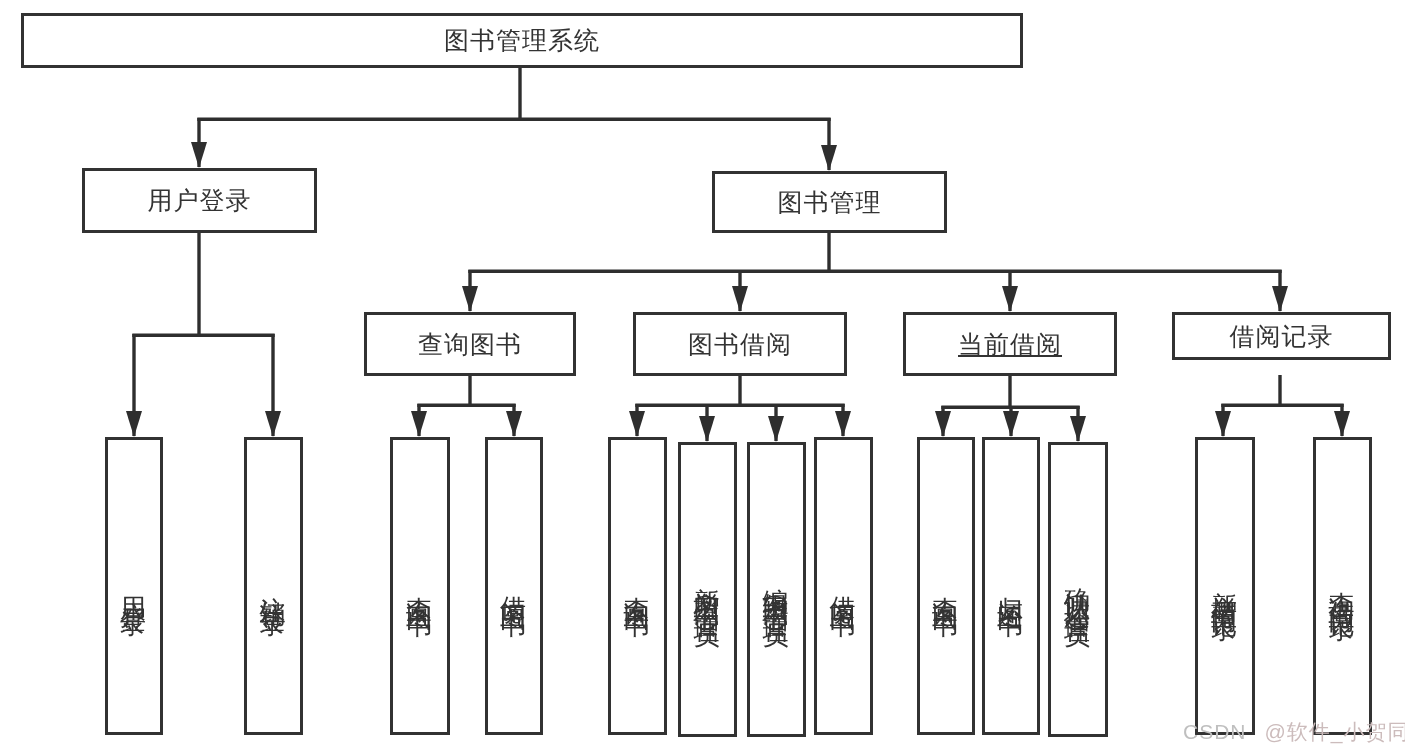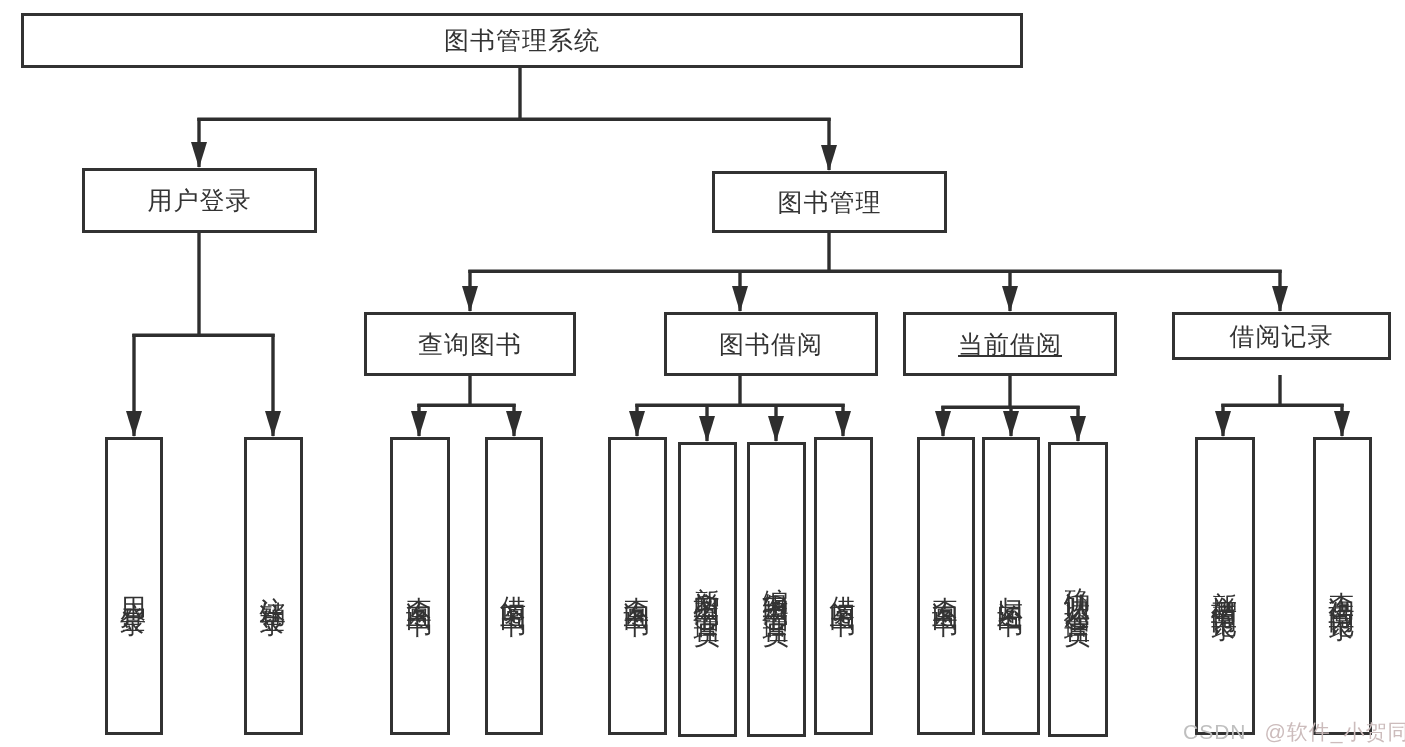--- a/index.html
+++ b/index.html
@@ -32,21 +32,21 @@
     letter-spacing: 5px;
     top: 437px;
     height: 298px;
   }
   .v-node.offset { top: 442px; height: 295px; }
 
   #n-root            { left: 21px;   top: 13px;  width: 1002px; height: 55px; }
   #n-user-login      { left: 82px;   top: 168px; width: 235px;  height: 65px; }
   #n-book-mgmt       { left: 712px;  top: 171px; width: 235px;  height: 62px; }
   #n-new-book        { left: 364px;  top: 312px; width: 212px;  height: 64px; }
-  #n-book-borrow     { left: 633px;  top: 312px; width: 214px;  height: 64px; margin-left: 31px; }
+  #n-book-borrow     { left: 633px;  top: 312px; width: 214px;  height: 64px; }
   #n-current-borrow  { left: 903px;  top: 312px; width: 214px;  height: 64px; text-decoration: underline; }
   #n-borrow-records  { left: 1172px; top: 312px; width: 219px;  height: 48px; }
 
   #l-user-login  { left: 105px;  width: 58px; }
   #l-logout      { left: 244px;  width: 59px; }
   #l-nb-query    { left: 390px;  width: 60px; }
   #l-nb-borrow   { left: 485px;  width: 58px; }
   #l-bb-query    { left: 608px;  width: 59px; }
   #l-bb-add      { left: 678px;  width: 59px; }
   #l-bb-edit     { left: 747px;  width: 59px; }

